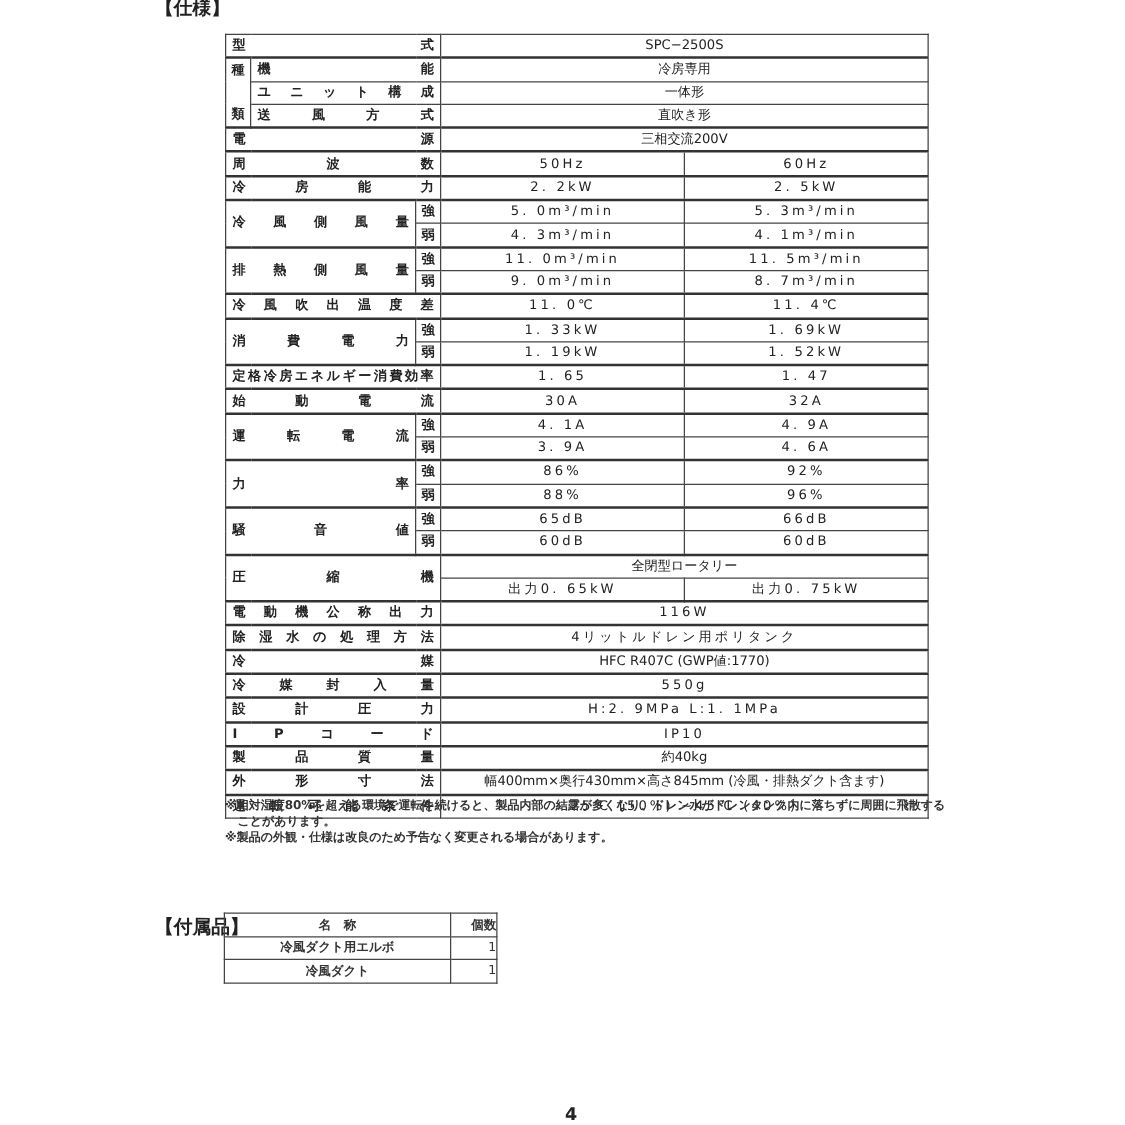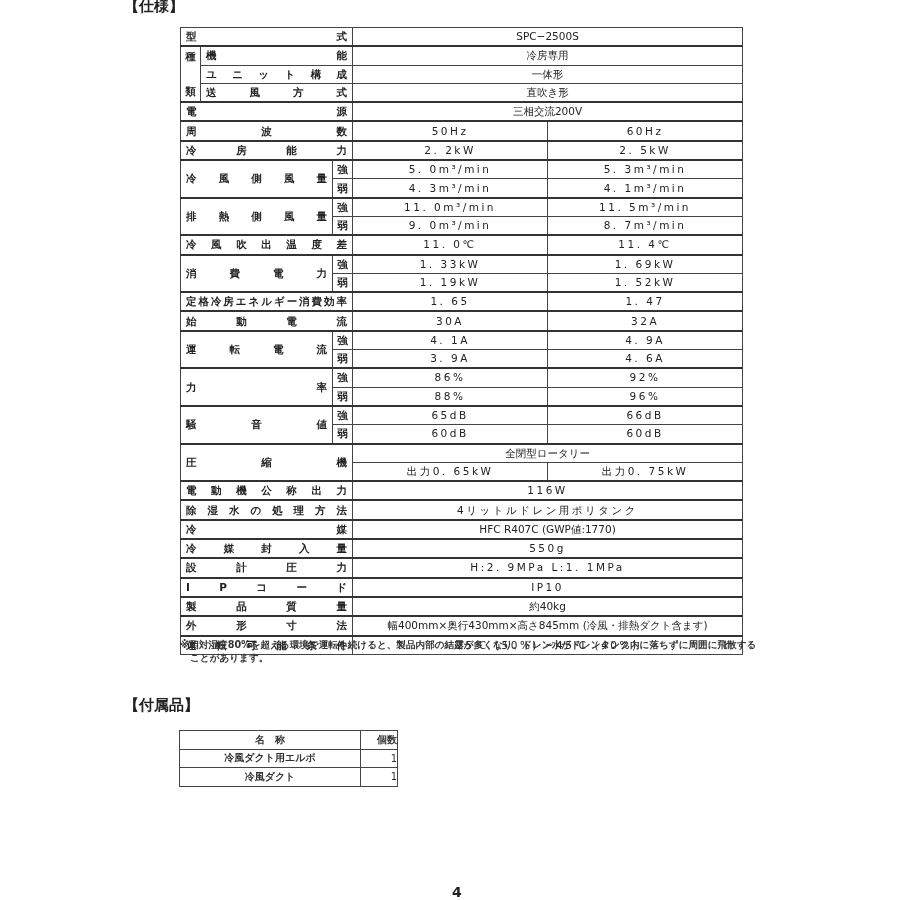--- a/index.html
+++ b/index.html
@@ -1,20 +1,20 @@
 <!DOCTYPE html>
 <html><head>
 <meta charset="utf-8">
 <style>
   html, body { margin:0; padding:0; background:#ffffff; }
   body { width:900px; height:900px; position:relative; overflow:hidden;
          font-family:"DejaVu Sans", "Liberation Sans", sans-serif; color:#222; }
   .section-title { position:absolute; font-weight:bold; font-size:15px; letter-spacing:0px; }
   #spec-title { left:124px; top:-3px; }
-  #acc-title { left:124px; top:696px; }
+  #acc-title { left:124px; top:732px; }
 
   table { border-collapse:collapse; position:absolute; }
   #spec-table { left:180px; top:27px; width:562px; table-layout:fixed; }
   #spec-table td { border:1px solid #444; height:17.3px; padding:0; font-size:10.5px; line-height:17px; white-space:nowrap; overflow:hidden; }
   #spec-table td.lbl { padding:0 5px; }
   #spec-table td.lbl .jl { display:flex; justify-content:space-between; font-weight:bold; letter-spacing:0; }
   #spec-table td.cat { width:14px; text-align:center; font-weight:bold; vertical-align:middle; padding:0 3px; }
   #spec-table td.cat .cat-inner { display:flex; flex-direction:column; justify-content:space-between; height:52px; }
   #spec-table td.sub { text-align:center; font-weight:bold; width:19px; }
   #spec-table td.val { text-align:center; letter-spacing:2.5px; }
@@ -401,20 +401,21 @@
             <span>件</span>
           </div>
         </td>
         <td class="val" colspan="2">25℃ (50%) ~45℃ (40%)</td>
       </tr>
     </tbody>
 </table>
 
 <div class="notes">
   <p>※相対湿度80%を超える環境で運転を続けると、製品内部の結露が多くなり、ドレン水がドレンタンク内に落ちずに周囲に飛散することがあります。</p>
+  <p>※製品の外観・仕様は改良のため予告なく変更される場合があります。</p>
 </div>
 
 <div class="section-title" id="acc-title">【付属品】</div>
 
 <table id="acc-table">
   <tbody>
     <tr class="head">
       <td class="name">名　称</td>
       <td class="qty" style="font-weight:bold">個数</td>
     </tr>

